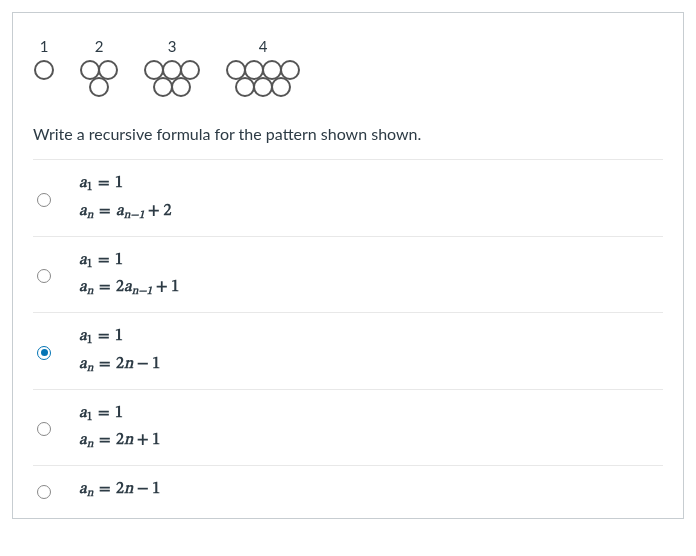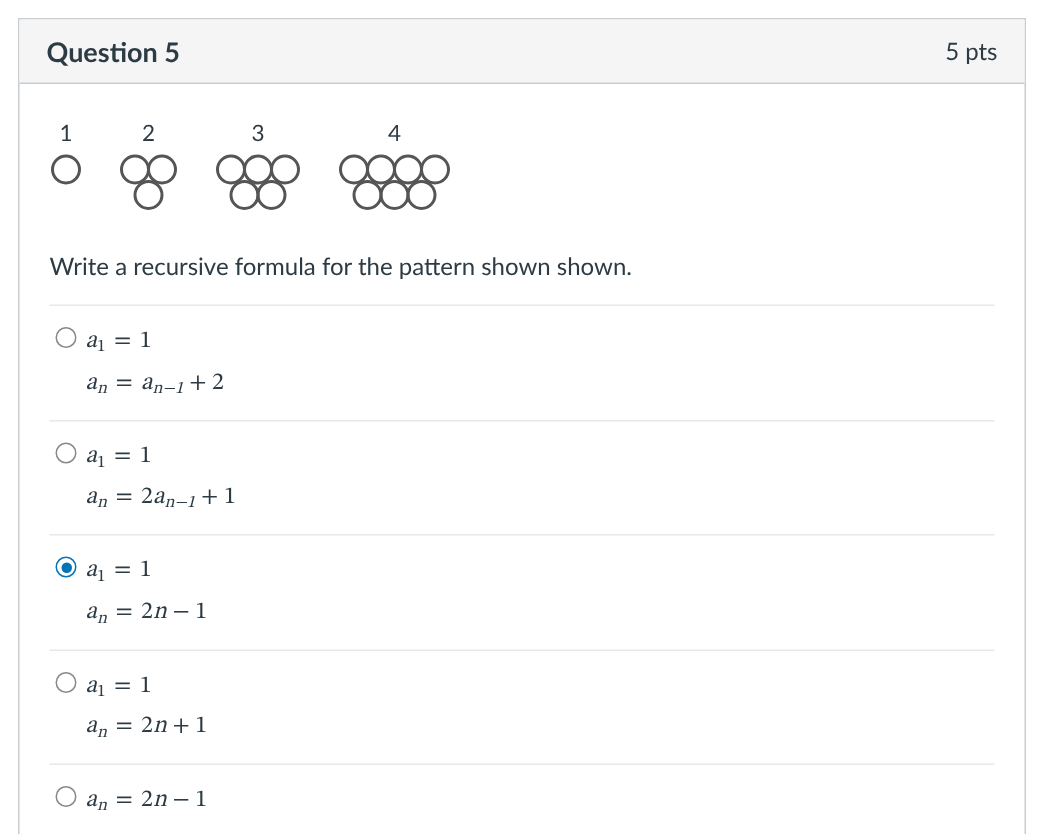--- a/index.html
+++ b/index.html
@@ -31,24 +31,25 @@
   }
   .card-body { padding: 18px 20px 4px 20px; }
   .pattern { display: flex; align-items: flex-start; gap: 24px; margin: 6px 0 22px 0; }
   .pcol { text-align: center; }
   .plabel { font-size: 15px; margin-bottom: 4px; }
   .circ { stroke: #555; stroke-width: 2; fill: none; }
   .prompt { font-size: 16px; margin-bottom: 16px; }
   .options { }
   .opt {
     display: flex;
-    align-items: flex-start;
-    gap: 6px;
+    align-items: center;
+    gap: 28px;
     padding: 10px 4px;
     border-top: 1px solid #e8e8e8;
+    font-weight: bold;
   }
   .opt:first-child { border-top: 1px solid #e8e8e8; }
   .radio {
     flex: 0 0 auto;
     width: 14px; height: 14px;
     border: 1.5px solid #888;
     border-radius: 50%;
     margin-top: 4px;
     position: relative;
     background: #fff;
@@ -68,24 +69,20 @@
   }
   .mi { font-style: italic; }
   .sub { font-size: 0.72em; vertical-align: -0.28em; font-style: italic; }
   .subn { font-size: 0.72em; vertical-align: -0.28em; }
   .eq { margin: 0 0.35em; }
 </style>
 </head>
 <body>
 
 <div class="card">
-  <div class="card-header">
-    <div class="title">Question 5</div>
-    <div class="pts">5 pts</div>
-  </div>
   <div class="card-body">
 
     <div class="pattern">
       <div class="pcol">
         <div class="plabel">1</div>
         <svg width="22" height="40">
             <circle class="circ" cx="11" cy="11" r="9"></circle>
           </svg>
       </div>
       <div class="pcol">

